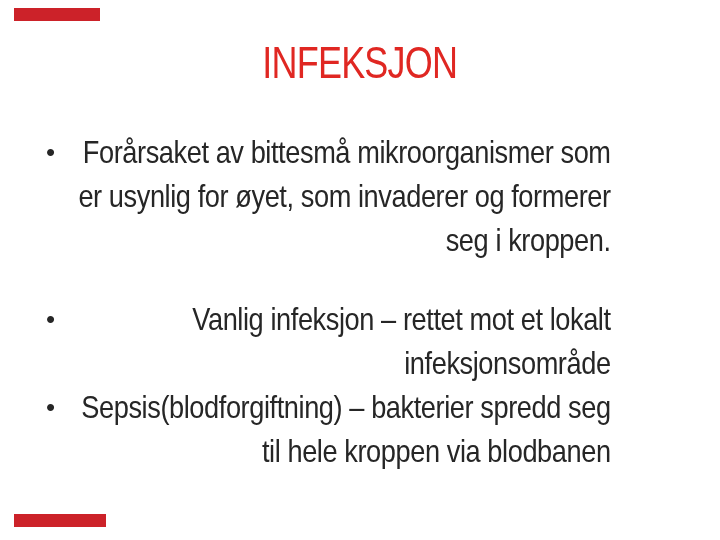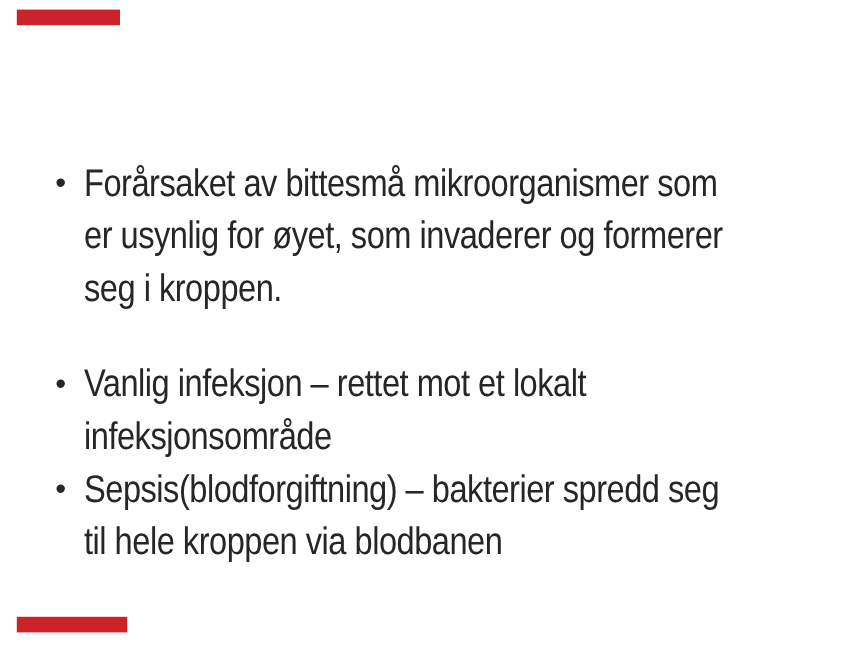--- a/index.html
+++ b/index.html
@@ -73,37 +73,41 @@
   .bullet-marker {
     width: 24px;
     flex: 0 0 24px;
     font-size: 26px;
     line-height: 44px;
     color: var(--body-color);
   }
   .bullet-lines {
     flex: 1 1 auto;
     min-width: 0;
+    text-align: right;
   }
   .bullet-line {
     font-size: 32px;
     line-height: 44px;
     letter-spacing: -0.5px;
     white-space: nowrap;
     transform: scaleX(0.85);
     transform-origin: left center;
   }
 </style>
 </head>
 <body>
 
 <div class="slide">
 
   <div class="red-bar top"></div>
 
+  <div class="title-wrap">
+    <span class="title">INFEKSJON</span>
+  </div>
 
   <div class="body-text">
 
     <div class="bullet-item gap-after">
       <span class="bullet-marker">•</span>
       <div class="bullet-lines">
         <div class="bullet-line">Forårsaket av bittesmå mikroorganismer som</div>
         <div class="bullet-line">er usynlig for øyet, som invaderer og formerer</div>
         <div class="bullet-line">seg i kroppen.</div>
       </div>

